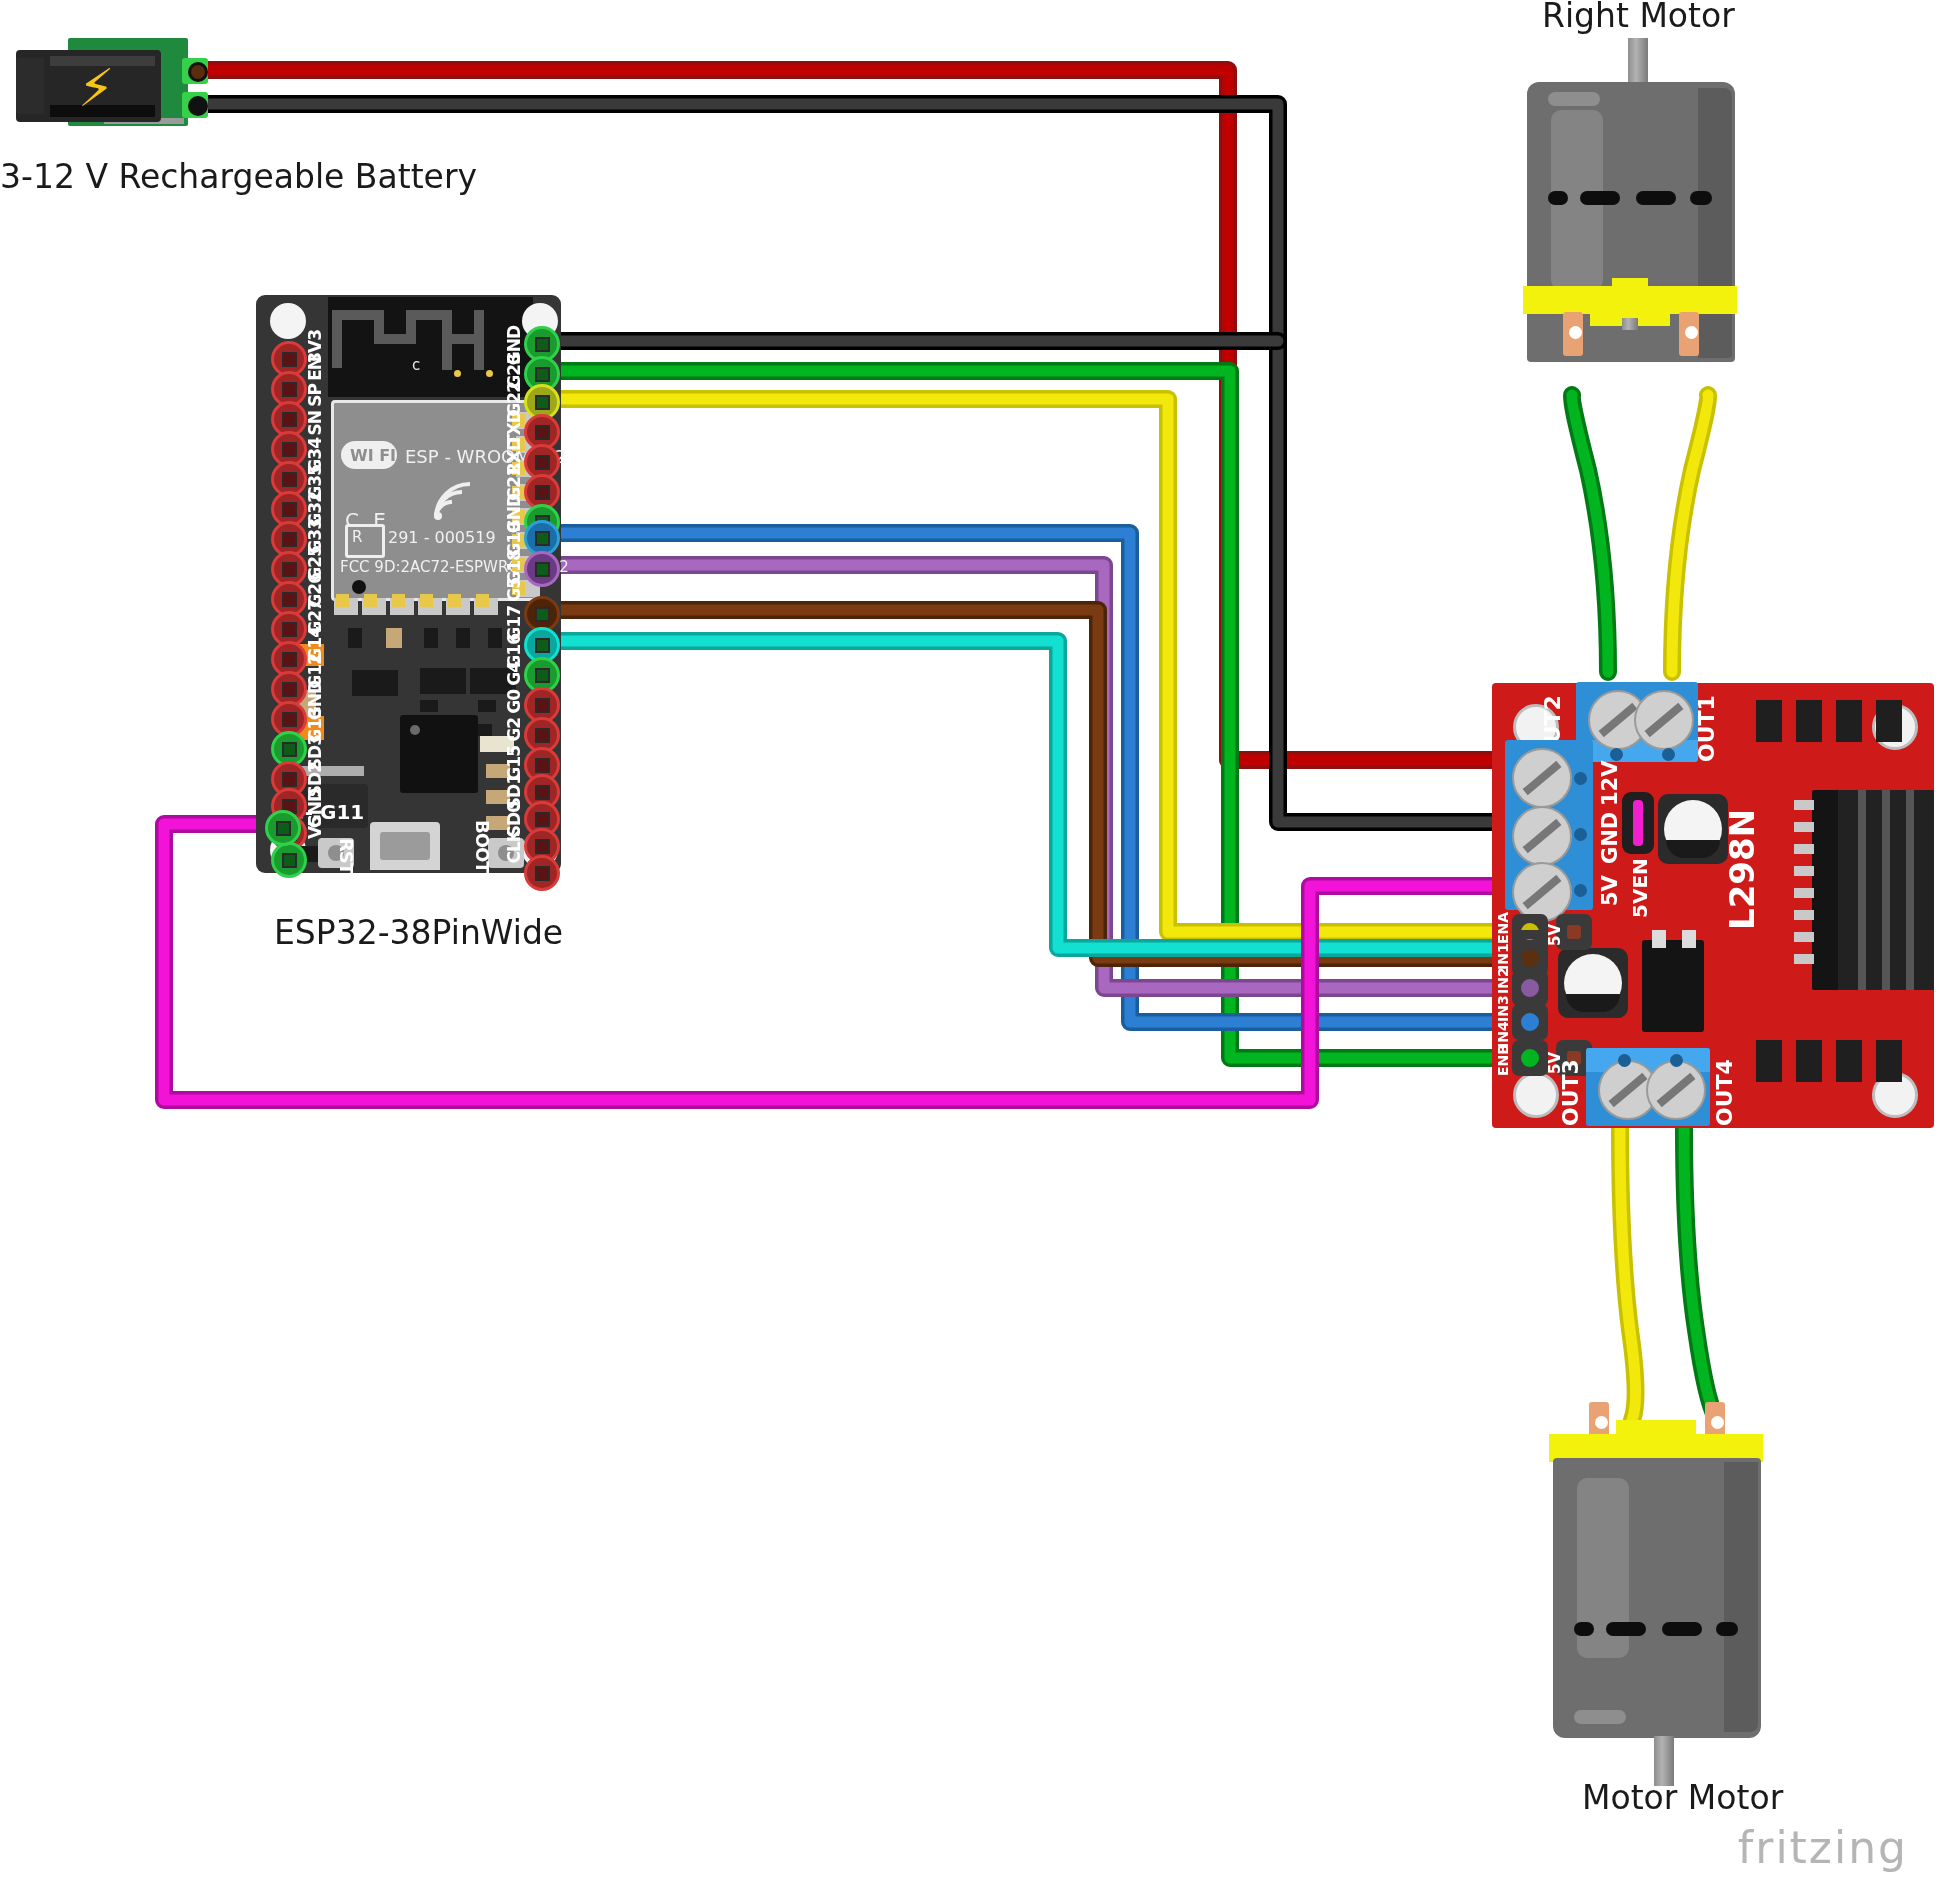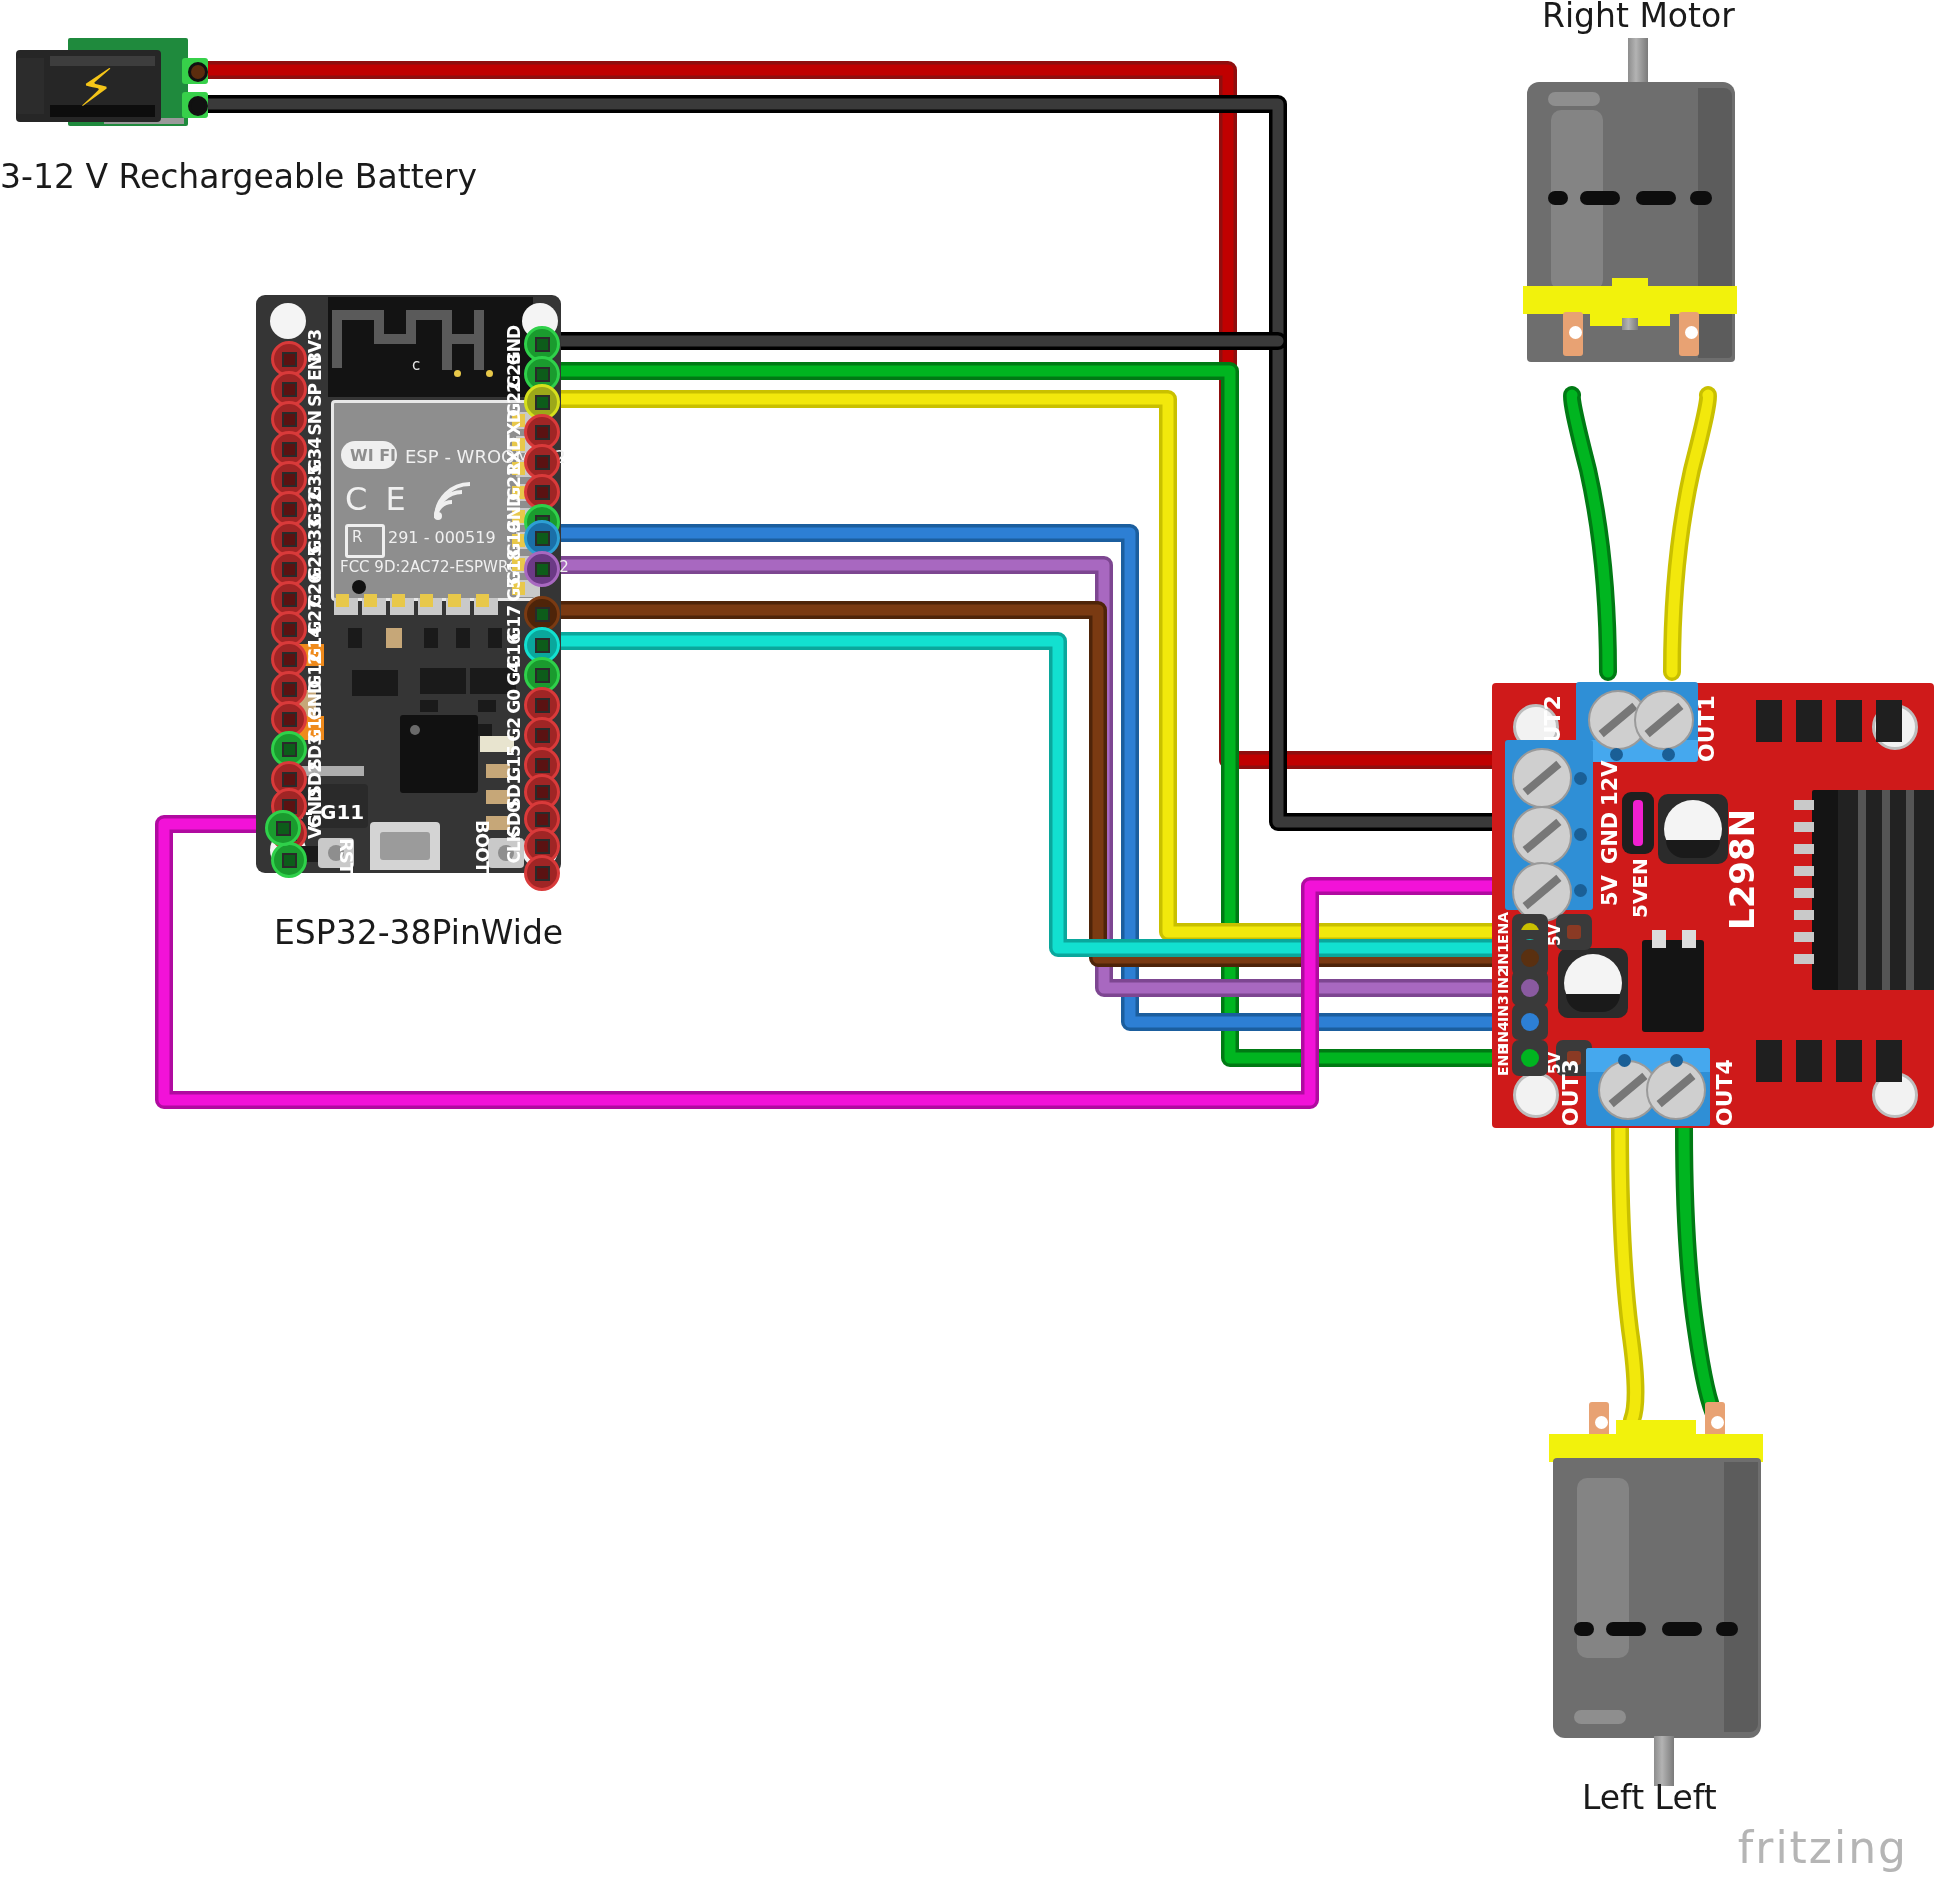--- a/index.html
+++ b/index.html
@@ -170,21 +170,21 @@
     <div class="ant" style="left:442px;top:334px;width:42px;height:10px;"></div>
     <div class="ant" style="left:474px;top:310px;width:10px;height:60px;"></div>
     <div style="position:absolute;left:454px;top:370px;width:7px;height:7px;border-radius:50%;background:#e8c84a;"></div>
     <div style="position:absolute;left:486px;top:370px;width:7px;height:7px;border-radius:50%;background:#e8c84a;"></div>
     <div class="mod-txt" style="left:412px;top:356px;font-size:15px;color:#e8e8e8;">c</div>
 
     <div class="esp-mod"></div>
     <div class="wifi-oval"></div>
     <div class="mod-txt" style="left:350px;top:446px;font-size:16px;color:#8e8e8e;font-weight:bold;">WI FI</div>
     <div class="mod-txt" style="left:405px;top:446px;font-size:18px;">ESP - WROOM -32</div>
-    <div class="mod-txt" style="left:345px;top:480px;font-size:32px;letter-spacing:4px;">C E</div>
+    <div class="mod-txt" style="left:345px;top:508px;font-size:20px;letter-spacing:4px;">C E</div>
     <div style="position:absolute;left:430px;top:482px;width:44px;height:40px;">
       <svg width="44" height="40" viewBox="0 0 44 40">
           <g fill="none" stroke="#efefef" stroke-width="4">
         <path d="M6 36 a16 16 0 0 1 16 -16"></path>
             <path d="M6 36 a26 26 0 0 1 26 -26"></path>
             <path d="M6 36 a34 34 0 0 1 34 -34"></path>
       </g>
           <circle cx="8" cy="34" r="4" fill="#efefef"></circle>
         </svg>
     </div>
@@ -581,18 +581,18 @@
     <div class="m-yellow" style="left:1616px;top:1420px;width:80px;height:14px;"></div>
     <div class="m-can" style="left:1553px;top:1458px;width:208px;height:280px;border-radius:4px 4px 12px 12px;"></div>
     <div class="m-left" style="left:1577px;top:1478px;width:52px;height:180px;"></div>
     <div class="m-dark" style="left:1724px;top:1462px;width:34px;height:270px;border-radius:0 0 8px 0;"></div>
     <div class="m-slot" style="left:1574px;top:1622px;width:20px;height:14px;"></div>
     <div class="m-slot" style="left:1606px;top:1622px;width:40px;height:14px;"></div>
     <div class="m-slot" style="left:1662px;top:1622px;width:40px;height:14px;"></div>
     <div class="m-slot" style="left:1716px;top:1622px;width:22px;height:14px;"></div>
     <div class="m-hi" style="left:1574px;top:1710px;width:52px;height:14px;background:#8e8e8e;"></div>
     <div class="m-shaft" style="left:1654px;top:1736px;width:20px;height:50px;"></div>
-    <div class="lbl caption" style="left:1582px;top:1778px;">Left Left</div>
+    <div class="lbl caption" style="left:1582px;top:1778px;">Motor Motor</div>
   </div>
 
   <div class="fritz">fritzing</div>
 
 </div>
 
 </body></html>

